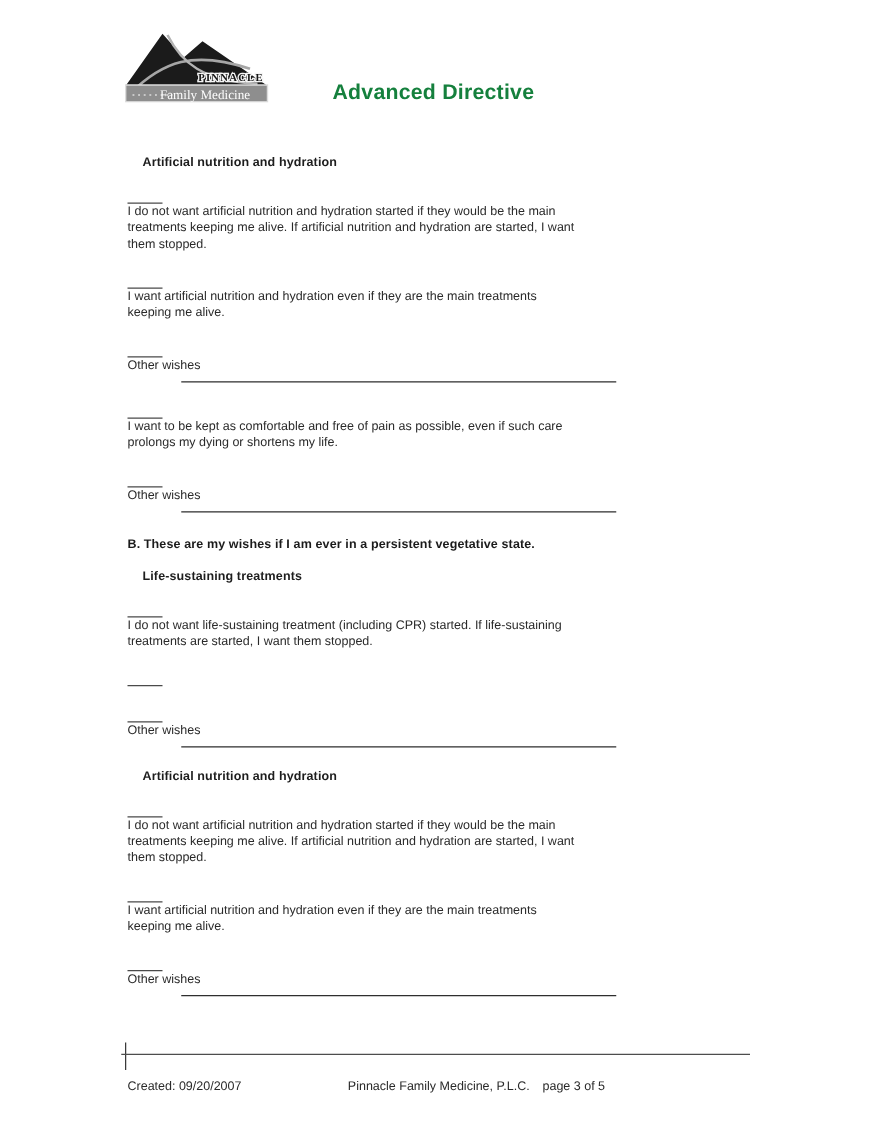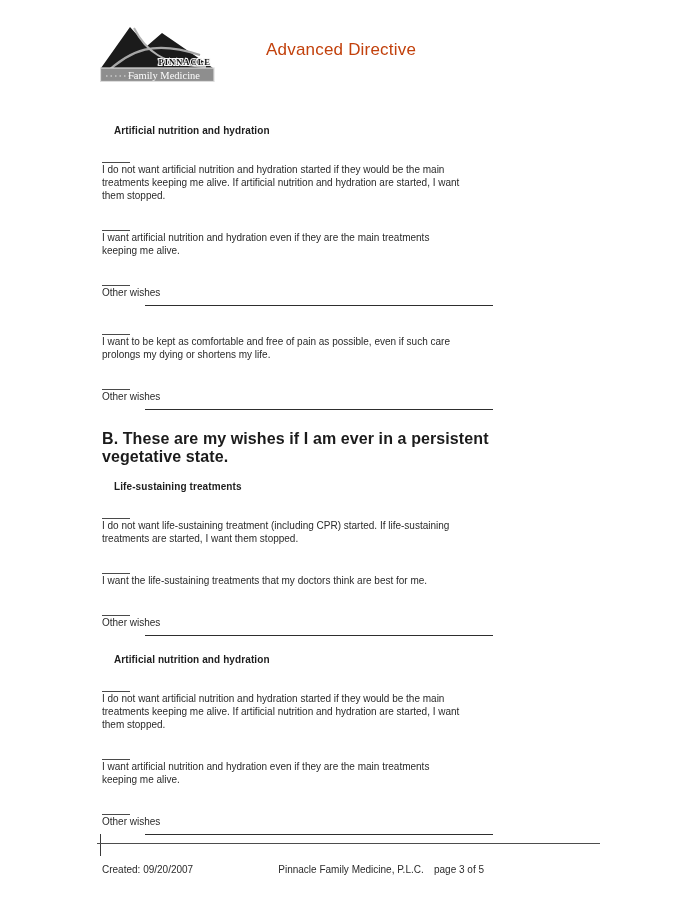--- a/index.html
+++ b/index.html
@@ -7,34 +7,34 @@
   body {
     width:696px; height:900px; position:relative; overflow:hidden;
     font-family:"Liberation Sans", sans-serif;
     color:#2a2a2a;
   }
   #page { position:absolute; inset:0; background:#ffffff; }
 
   
   .logo { position:absolute; left:100px; top:25px; width:115px; height:57px; }
   .doc-title {
-    position:absolute; left:266px; top:40px;
-    font-size:17px; font-weight:normal; color:#c2410c; letter-spacing:0.2px;
+    position:absolute; left:266px; top:64px;
+    font-size:17px; font-weight:bold; color:#15803d; letter-spacing:0.2px;
     white-space:nowrap;
   }
 
   
   #content { position:absolute; left:102px; top:125px; width:440px; }
 
   .doc-heading {
     font-size:10px; font-weight:bold; color:#1d1d1d;
     margin:0 0 16px 12px; letter-spacing:0.1px;
   }
   .part-heading {
-    font-size:16px; font-weight:bold; color:#1b1b1b;
+    font-size:10px; font-weight:bold; color:#1b1b1b;
     margin:20px 0 15px 0; letter-spacing:0.1px;
   }
   .item { display:flex; align-items:flex-start; margin-bottom:18px;flex-direction:column; }
   .blank-line {
     width:28px; height:11px; border-bottom:1.2px solid #4a4a4a;
     margin-right:15px; flex-shrink:0;
   }
   .item-text { width:360px; font-size:10px; line-height:13px; color:#2a2a2a; }
   .item.other { margin-bottom:6px; }
   .write-line {
@@ -107,21 +107,20 @@
 
     <h2 class="doc-heading">Life-sustaining treatments</h2>
 
     <div class="item">
       <span class="blank-line"></span>
       <p class="item-text">I do not want life-sustaining treatment (including CPR) started. If life-sustaining treatments are started, I want them stopped.</p>
     </div>
 
     <div class="item">
       <span class="blank-line"></span>
-      <p class="item-text">I want the life-sustaining treatments that my doctors think are best for me.</p>
     </div>
 
     <div class="item other">
       <span class="blank-line"></span>
       <p class="item-text">Other wishes</p>
     </div>
     <div class="write-line"></div>
 
     <h2 class="doc-heading">Artificial nutrition and hydration</h2>
 

